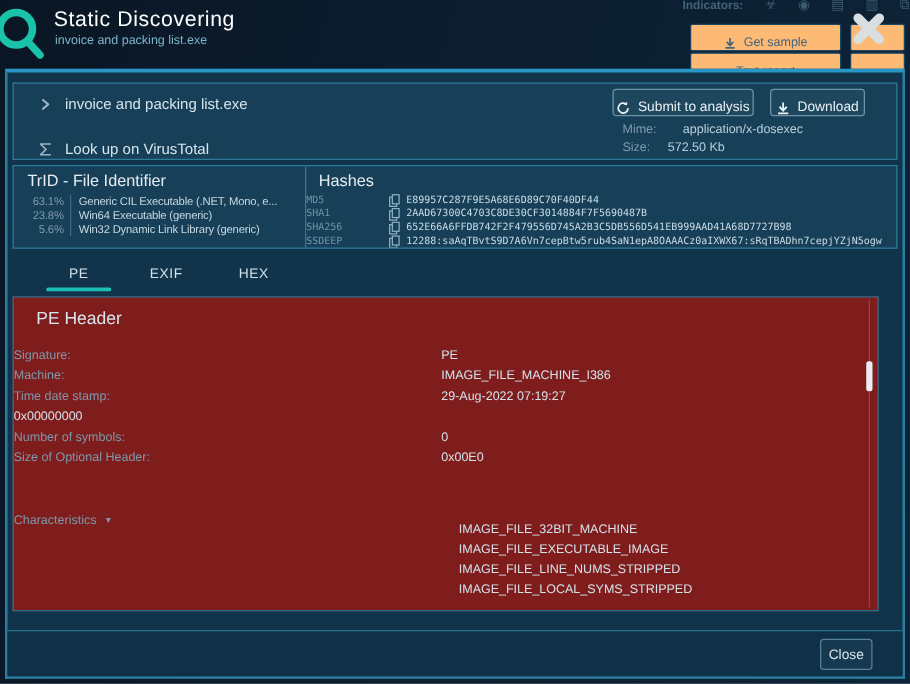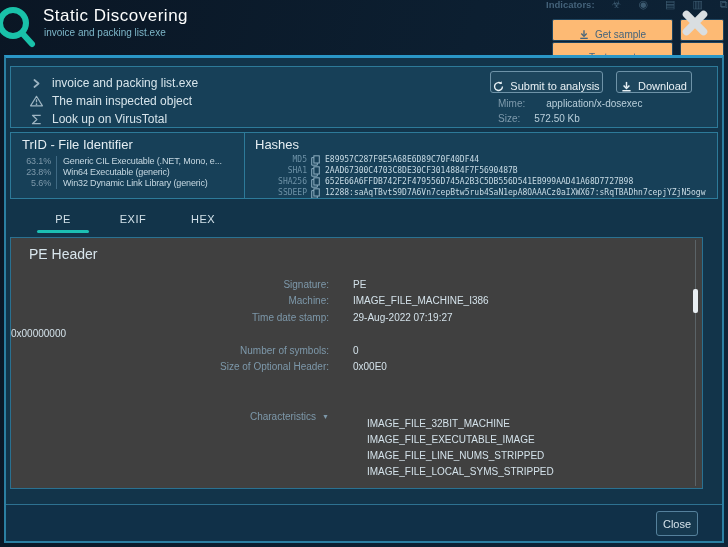--- a/index.html
+++ b/index.html
@@ -52,35 +52,35 @@
   #hashes-col{flex:1;position:relative;border-left:1px solid #2d7a99}
   .sec-title{position:absolute;top:4px;font-size:13px;font-weight:normal;color:#e4edf2}
   #trid-col .sec-title{left:11px}
   #hashes-col .sec-title{left:10px}
   #trid-rows{position:absolute;top:23px;left:0;right:2px}
   .trid-row{display:flex;font-size:9px;line-height:11px;letter-spacing:-.15px;white-space:nowrap}
   .trid-pct{width:46px;text-align:right;color:#7e99ab;padding-right:5px;border-right:1px solid #3f6a84;flex:none}
   .trid-name{color:#c6d8e2;padding-left:6px;overflow:hidden}
   #hash-rows{position:absolute;top:22px;left:0;right:4px}
   .hash-row{display:flex;align-items:center;font-family:"DejaVu Sans Mono",monospace;font-size:8px;line-height:10.6px;white-space:nowrap}
-  .hash-label{width:62px;text-align:right;color:#6e92a7;flex:none}
+  .hash-label{width:62px;text-align:left;color:#6e92a7;flex:none}
   .hash-copy{width:9px;margin:0 5px 0 4px;display:flex;flex:none}
   .hash-value{color:#c8dbe5;overflow:hidden}
 
   
   #tabs{position:absolute;left:4px;top:147px;height:28px;display:flex;padding-left:18px}
   .tab{width:70px;text-align:center;font-size:11px;letter-spacing:.5px;color:#d3e2ea;position:relative;display:flex;align-items:center;justify-content:center}
   .tab.active::after{content:'';position:absolute;left:9px;right:9px;bottom:0;height:3px;background:#1cc0b4;border-radius:2px}
 
   
-  #pe-panel{left:4px;top:179px;width:693px;height:252px;background:#404040;border:1px solid #2a7191;overflow:hidden}
+  #pe-panel{left:4px;top:179px;width:693px;height:252px;background:#7f1d1d;border:1px solid #2a7191;overflow:hidden}
   #pe-title{position:absolute;left:18px;top:8px;font-size:14px;color:#d8e5ec}
   #pe-kv{position:absolute;top:38px;left:0;right:14px}
   .kv-row{display:flex;align-items:center;height:16.5px;font-size:10px;white-space:nowrap}
-  .kv-label{width:342px;text-align:right;color:#7d98aa;padding-right:24px;flex:none}
+  .kv-label{width:342px;text-align:left;color:#7d98aa;padding-right:24px;flex:none}
   .kv-value{color:#d3e1e9}
   #char-row .arrow{font-size:7px;color:#7d98aa;margin-left:6px;vertical-align:1px}
   #char-list{position:absolute;top:177px;left:356px}
   .char-item{height:16px;font-size:10px;color:#d3e1e9;display:flex;align-items:center;white-space:nowrap}
   #scroll-track{position:absolute;right:6px;top:2px;bottom:2px;width:1px;background:rgba(160,190,205,.28)}
   #scroll-thumb{position:absolute;right:4px;top:51px;width:5px;height:24px;background:#e8eef2;border-radius:2px}
 
   
   #footer{position:absolute;left:0;right:0;bottom:0;height:37px;border-top:1px solid #2d7191;background:#103048}
   #close-btn{position:absolute;right:24px;top:6px;width:42px;height:25px;border:1px solid #55819c;border-radius:3px;
@@ -133,30 +133,20 @@
 
   <div id="info-panel" class="panel" data-interactable="false">
     <div class="info-row" style="top:9px" data-interactable="true">
       <span class="ic" data-interactable="false">
         <svg width="7" height="11" viewBox="0 0 10 14">
             <polyline points="2,2 8,7 2,12" fill="none" stroke="#9db4c2" stroke-width="2.4" stroke-linejoin="round" stroke-linecap="round"></polyline>
           </svg>
       </span>
       <span data-interactable="false">invoice and packing list.exe</span>
     </div>
-    <div class="info-row" style="top:27px" data-interactable="false">
-      <span class="ic" data-interactable="false">
-        <svg width="13" height="12" viewBox="0 0 14 12">
-            <path d="M7 0.9 L13.4 11.2 H0.6 Z" fill="none" stroke="#9db4c2" stroke-width="1.3" stroke-linejoin="round"></path>
-            <line x1="7" y1="4.2" x2="7" y2="7.4" stroke="#9db4c2" stroke-width="1.4"></line>
-            <circle cx="7" cy="9.4" r="0.9" fill="#9db4c2"></circle>
-          </svg>
-      </span>
-      <span data-interactable="false">The main inspected object</span>
-    </div>
     <div class="info-row" id="vt-link" style="top:45px" data-interactable="true">
       <span class="ic" data-interactable="false">
         <svg width="11" height="11" viewBox="0 0 12 12">
             <path d="M10.6 1.4 H1.6 L6.4 6 L1.6 10.6 H10.6" fill="none" stroke="#9db4c2" stroke-width="1.3" stroke-linejoin="round"></path>
           </svg>
       </span>
       <span><span data-interactable="false">Look up on </span><span class="u" data-interactable="false">VirusTotal</span></span>
     </div>
 
     <div id="submit-btn" class="action-btn" data-interactable="true">

